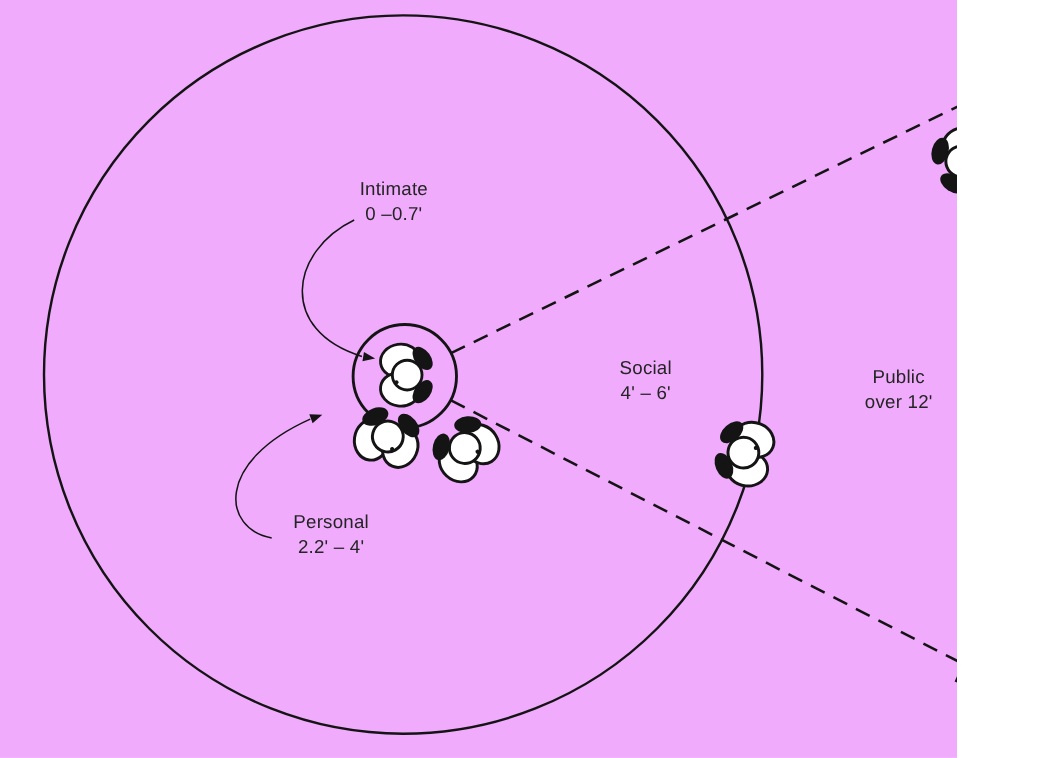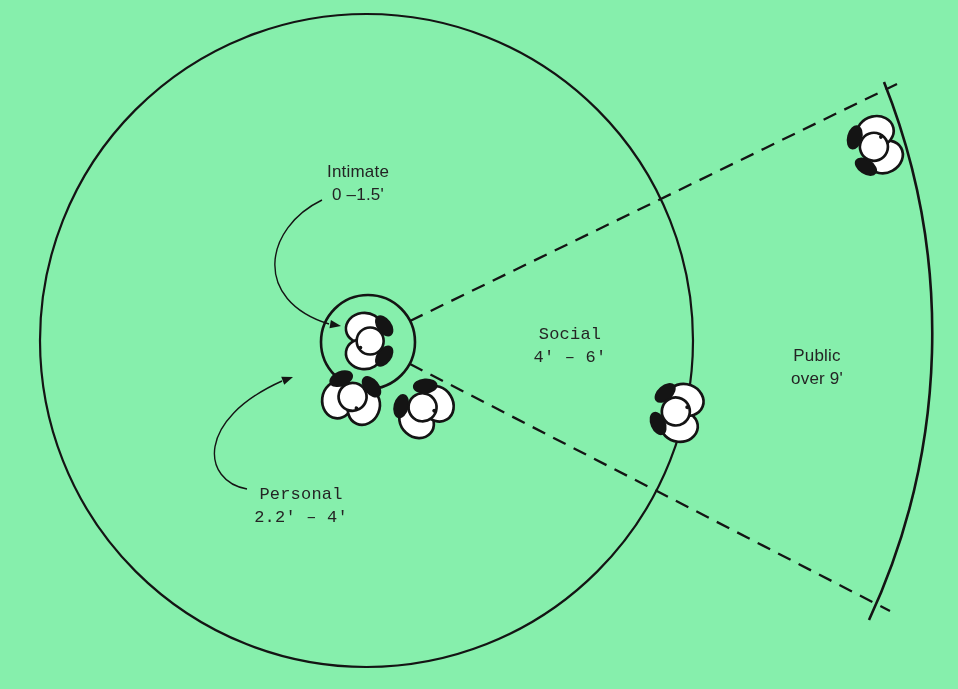--- a/index.html
+++ b/index.html
@@ -3,23 +3,23 @@
 <meta charset="utf-8">
 <style>
   html, body {
     margin: 0;
     padding: 0;
     background: #ffffff;
     font-family: "Liberation Sans", sans-serif;
   }
   .canvas {
     position: relative;
-    width: 958px;
+    width: 870px;
     height: 689px;
-    background: #86efac;
+    background: #f0abfc;
     overflow: hidden;
   }
   svg { position: absolute; top: 0; left: 0; }
 
   .zone-outline {
     fill: none;
     stroke: #141414;
   }
   .dashed-line {
     stroke: #141414;
@@ -91,31 +91,31 @@
     </g>
 
     <g>
       <path class="leader-arrow" d="M 247 489 C 202 481, 195 420, 282 381"></path>
       <polygon class="arrowhead" points="293,377 284.2,384.7 281.2,376.7"></polygon>
     </g>
   </svg>
 
   <div class="zone-label" style="left:358px; top:160px;">
     <div>Intimate</div>
-    <div>0 –1.5'</div>
+    <div>0 –0.7'</div>
   </div>
 
-  <div class="zone-label" style="left:301px; top:483px;font-family:Liberation Mono, monospace;">
+  <div class="zone-label" style="left:301px; top:463px;">
     <div>Personal</div>
     <div>2.2' – 4'</div>
   </div>
 
-  <div class="zone-label" style="left:570px; top:323px;font-family:Liberation Mono, monospace;">
+  <div class="zone-label" style="left:587px; top:323px;">
     <div>Social</div>
     <div>4' – 6'</div>
   </div>
 
-  <div class="zone-label" style="left:817px; top:344px;">
+  <div class="zone-label" style="left:817px; top:331px;">
     <div>Public</div>
-    <div>over 9'</div>
+    <div>over 12'</div>
   </div>
 
 </div>
 
 </body></html>

